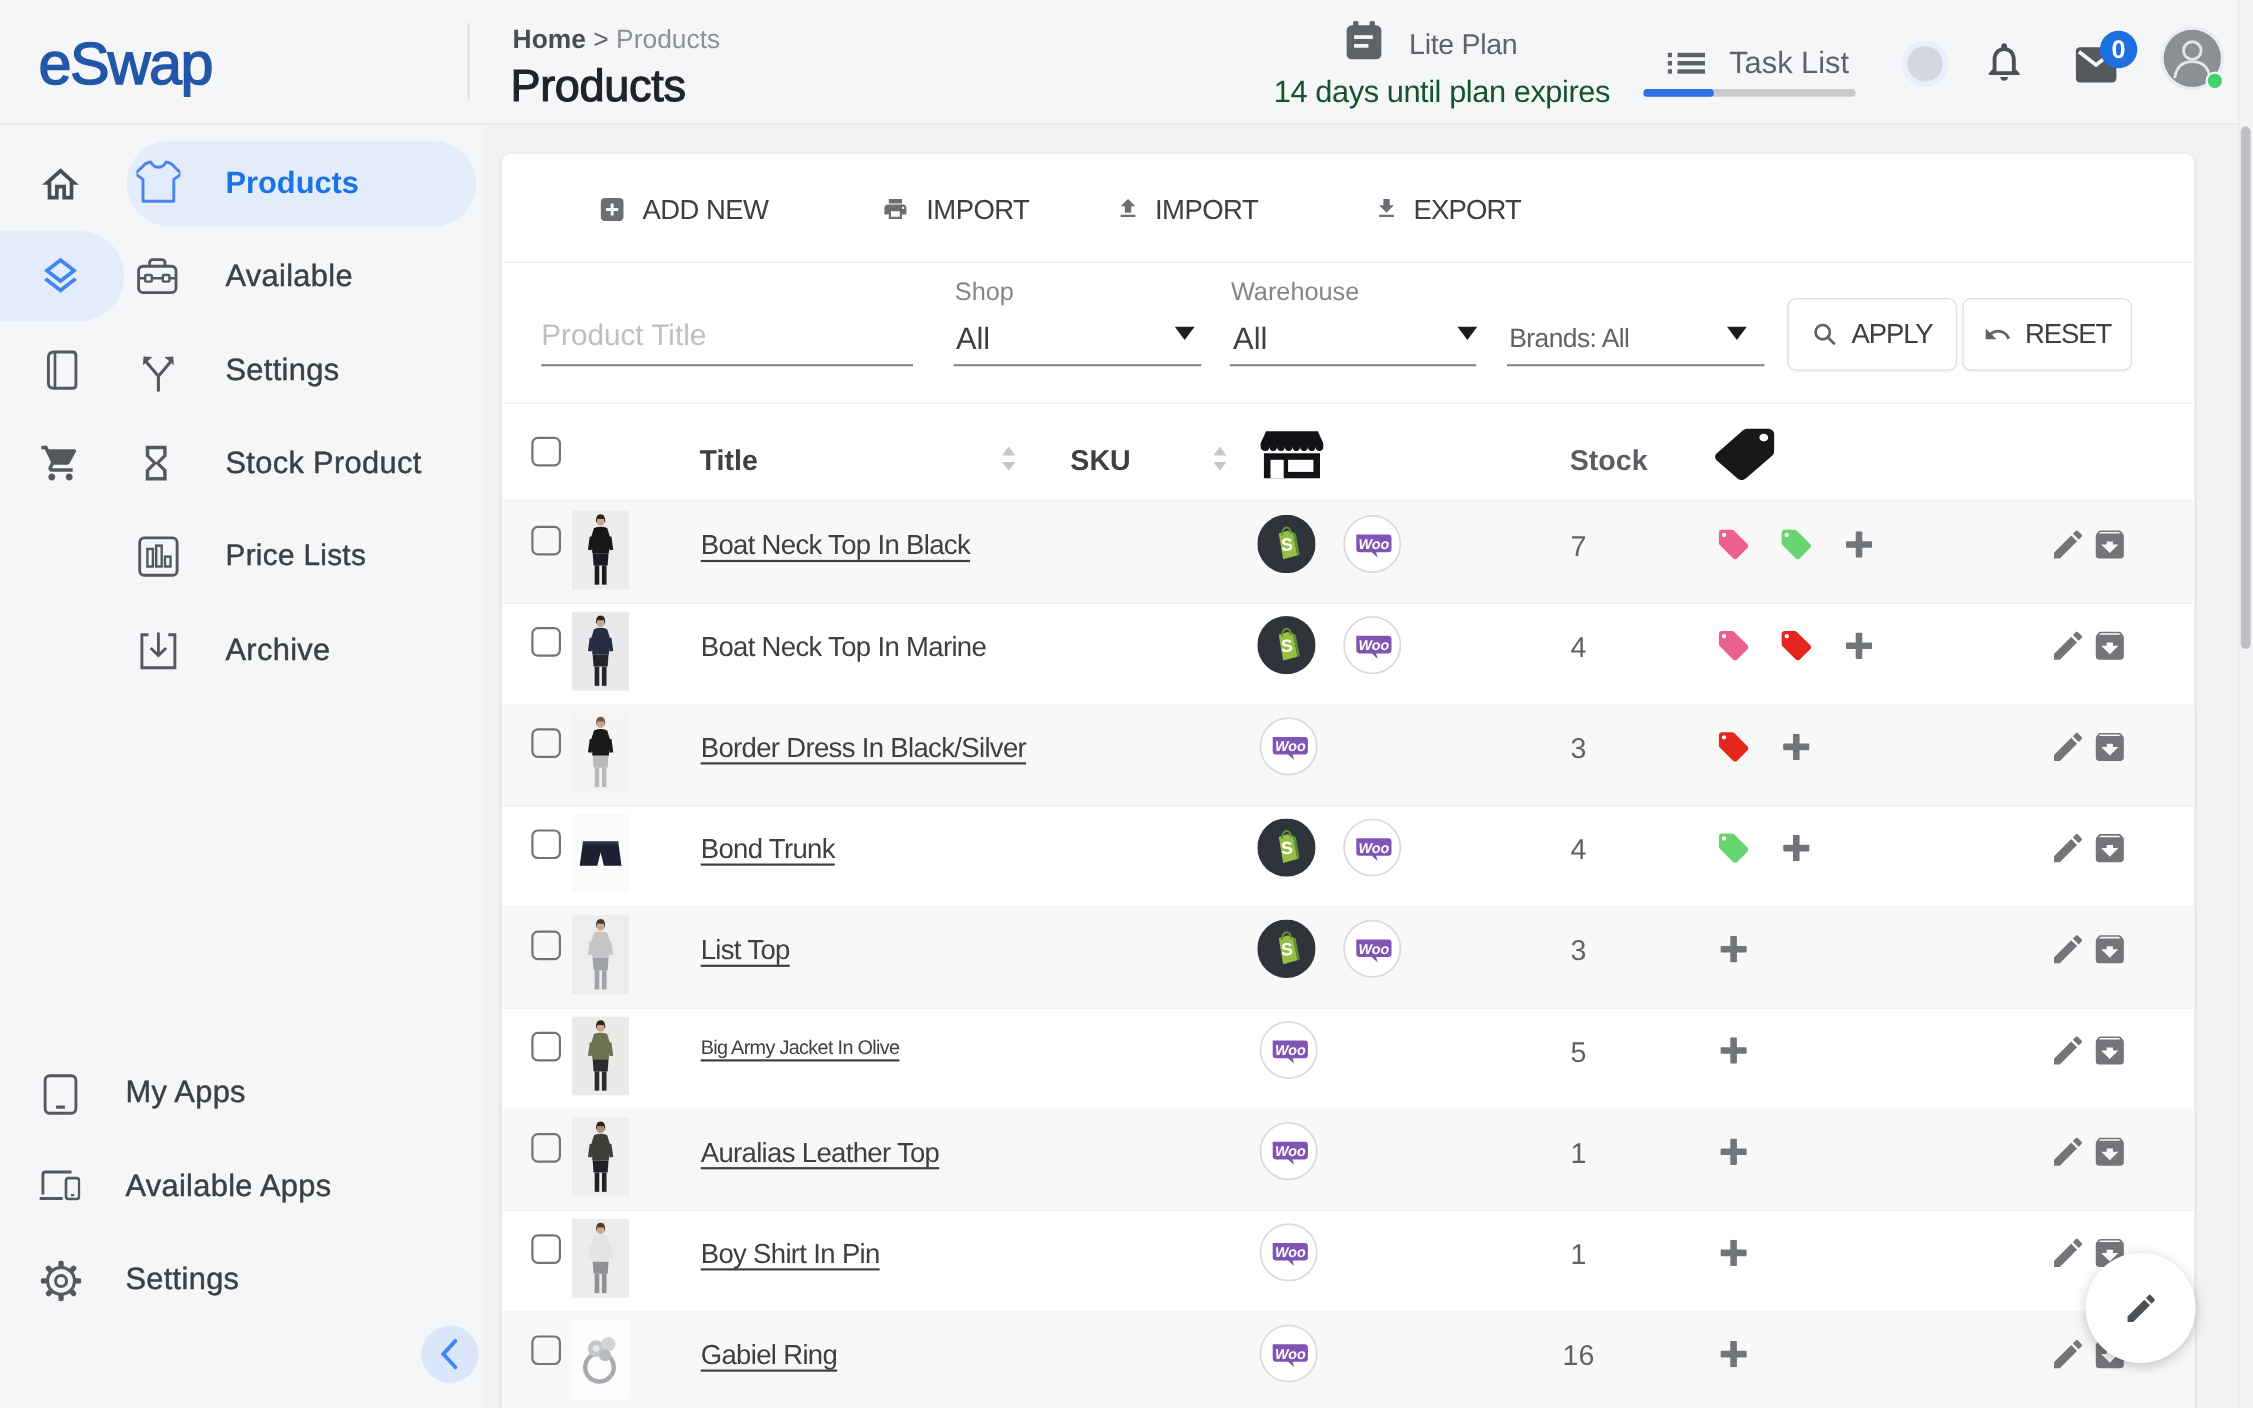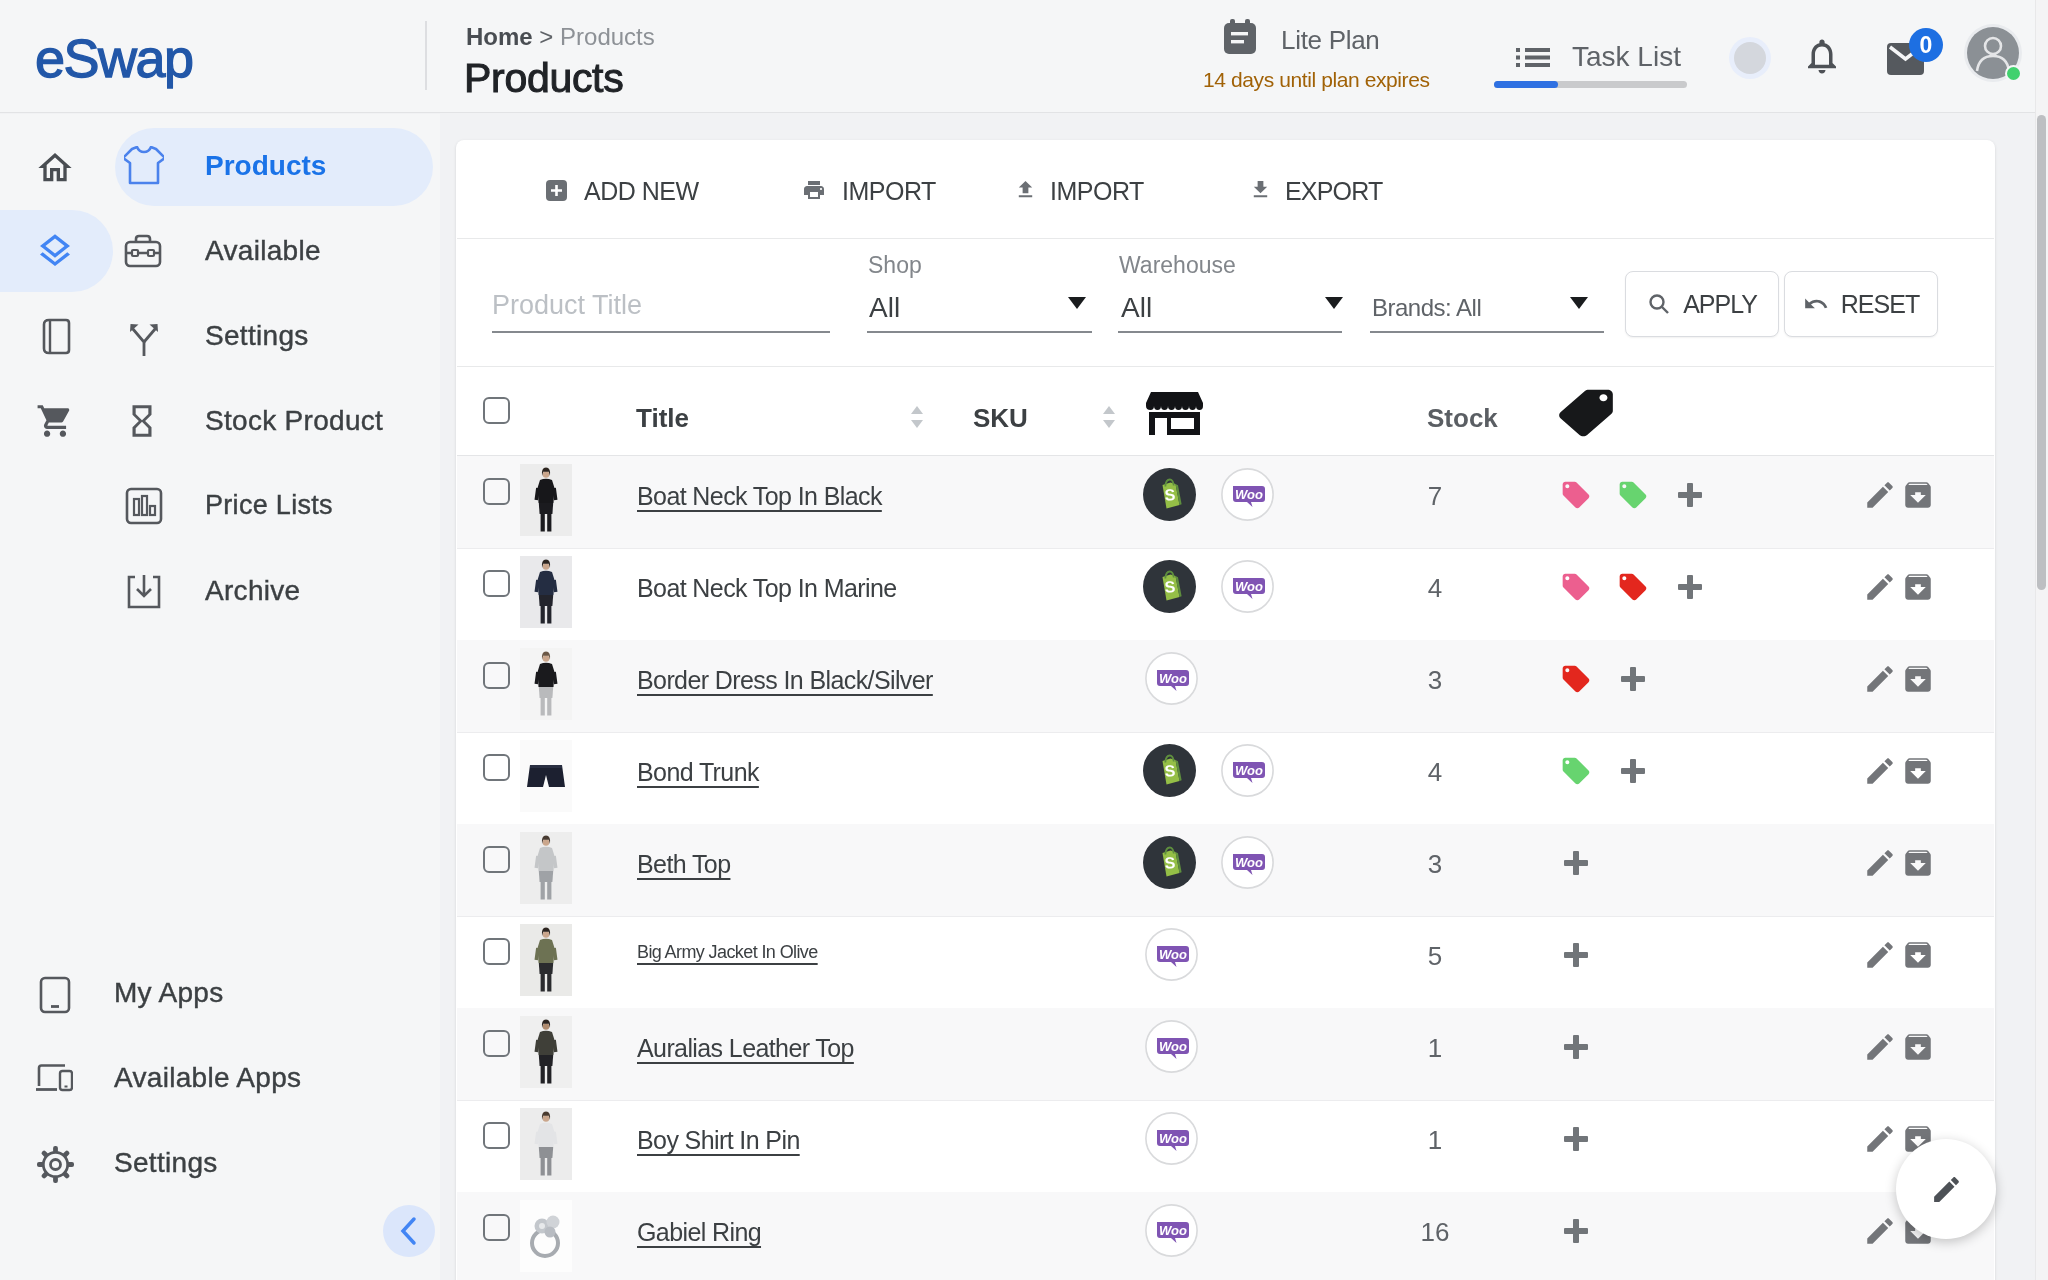--- a/index.html
+++ b/index.html
@@ -10,21 +10,21 @@
 <div class="abs" style="left:466px;top:23px;font-size:24px;color:#8d9196;white-space:nowrap"><span style="color:#494d52;font-weight:700">Home</span><span style="color:#5f6368"> &gt; </span><span>Products</span></div>
 <div style="position:absolute;left:464px;top:55px;font-size:41px;color:#202327;font-weight:400;letter-spacing:-0.3px;white-space:nowrap;-webkit-text-stroke:1px #202327">Products</div>
 <div style="position:absolute;left:1224px;top:19px;"><svg style="" width="32" height="35" viewBox="0 0 32 35">
       <rect x="6" y="0" width="5" height="9" rx="2" fill="#5f6368"></rect>
       <rect x="21" y="0" width="5" height="9" rx="2" fill="#5f6368"></rect>
       <rect x="0" y="4" width="32" height="31" rx="5" fill="#5f6368"></rect>
       <rect x="7" y="13" width="17" height="3.4" fill="#f5f6f7"></rect>
       <rect x="7" y="21" width="13" height="3.4" fill="#f5f6f7"></rect>
     </svg></div>
 <div style="position:absolute;left:1281px;top:25px;font-size:26px;color:#5f6368;font-weight:400;letter-spacing:-0.3px;white-space:nowrap;">Lite Plan</div>
-<div style="position:absolute;left:1158px;top:68px;font-size:21px;color:#a16207;font-weight:400;letter-spacing:-0.4px;white-space:nowrap;margin-left:45px;">14 days until plan expires</div>
+<div style="position:absolute;left:1158px;top:68px;font-size:28px;color:#14532d;font-weight:400;letter-spacing:-0.4px;white-space:nowrap;">14 days until plan expires</div>
 <div style="position:absolute;left:1516px;top:46px;"><svg style="" width="34" height="22" viewBox="0 0 34 22">
       <rect x="0" y="2" width="4" height="4" fill="#5f6368"></rect>
       <rect x="9" y="2" width="25" height="4" fill="#5f6368"></rect>
       <rect x="0" y="9.5" width="4" height="4" fill="#5f6368"></rect>
       <rect x="9" y="9.5" width="25" height="4" fill="#5f6368"></rect>
       <rect x="0" y="17" width="4" height="4" fill="#5f6368"></rect>
       <rect x="9" y="17" width="25" height="4" fill="#5f6368"></rect>
     </svg></div>
 <div style="position:absolute;left:1572px;top:41px;font-size:28px;color:#5f6368;font-weight:400;letter-spacing:0;white-space:nowrap;">Task List</div>
 <div class="abs" style="left:1494px;top:81px;width:193px;height:7px;border-radius:4px;background:#c9cacc">
@@ -351,21 +351,21 @@
 <div style="position:absolute;left:520px;top:832px;"><svg style="" width="52" height="72" viewBox="0 0 52 72">
       <rect width="52" height="72" fill="#ededed"></rect>
       <circle cx="26" cy="10.5" r="3.3" fill="#caa68c"></circle>
       <path d="M22 12 Q21 3.5 26 3.5 Q31 3.5 30 12 L28.8 7.8 L23.2 7.8 Z" fill="#473a31"></path>
       <path d="M20 16 Q26 13.5 32 16 L34.5 24 L33.5 39 L18.5 39 L17.5 24 Z" fill="#c4c6c8"></path>
       <path d="M17.8 24 L16.2 36 M34.2 24 L35.8 36" stroke="#c4c6c8" stroke-width="3.4" fill="none"></path>
       <path d="M18.8 39 L33.2 39 L32.4 50 L19.6 50 Z" fill="#9fa2a6"></path>
       <rect x="20.6" y="50" width="4.2" height="17.5" fill="#9fa2a6"></rect>
       <rect x="27.2" y="50" width="4.2" height="17.5" fill="#9fa2a6"></rect>
     </svg></div>
-<div class="abs" style="left:637px;top:850px;font-size:25px;letter-spacing:-0.6px;color:#3c4043;white-space:nowrap;text-decoration:underline;text-decoration-skip-ink:none;text-decoration-thickness:1.5px;text-underline-offset:5px">Beth Top</div>
+<div class="abs" style="left:637px;top:850px;font-size:25px;letter-spacing:-0.6px;color:#3c4043;white-space:nowrap;text-decoration:underline;text-decoration-skip-ink:none;text-decoration-thickness:1.5px;text-underline-offset:5px">List Top</div>
 <div style="position:absolute;left:1143px;top:836px;"><svg style="" width="53" height="53" viewBox="0 0 53 53">
       <circle cx="26.5" cy="26.5" r="26.5" fill="#2f343a"></circle>
       <path d="M19.5 17 L27.5 14.5 L32.5 16 L36.5 37 L23.5 40.5 Z" fill="#95bf47"></path>
       <path d="M32.5 16 L35 17.2 L38.6 36.3 L36.5 37 Z" fill="#5e8e3e"></path>
       <path d="M22.3 18.5 Q22.8 11.5 26.8 11.5 Q30 11.5 30.8 17.5" stroke="#5e8e3e" stroke-width="1.8" fill="none"></path>
       <text x="27" y="32.5" font-size="16" font-weight="700" fill="#fff" text-anchor="middle" font-family="Liberation Sans" transform="rotate(-4 27 28)">S</text>
     </svg></div>
 <div style="position:absolute;left:1221px;top:836px;"><svg style="" width="53" height="53" viewBox="0 0 53 53">
       <circle cx="26.5" cy="26.5" r="25.6" fill="#fff" stroke="#d9dadc" stroke-width="1.6"></circle>
       <path d="M12 18 H41 Q44 18 44 21 V31 Q44 34 41 34 H30 L31.5 39 L26 34 H15 Q12 34 12 31 V21 Q12 18 12 18 Z" fill="#7f54b3"></path>

